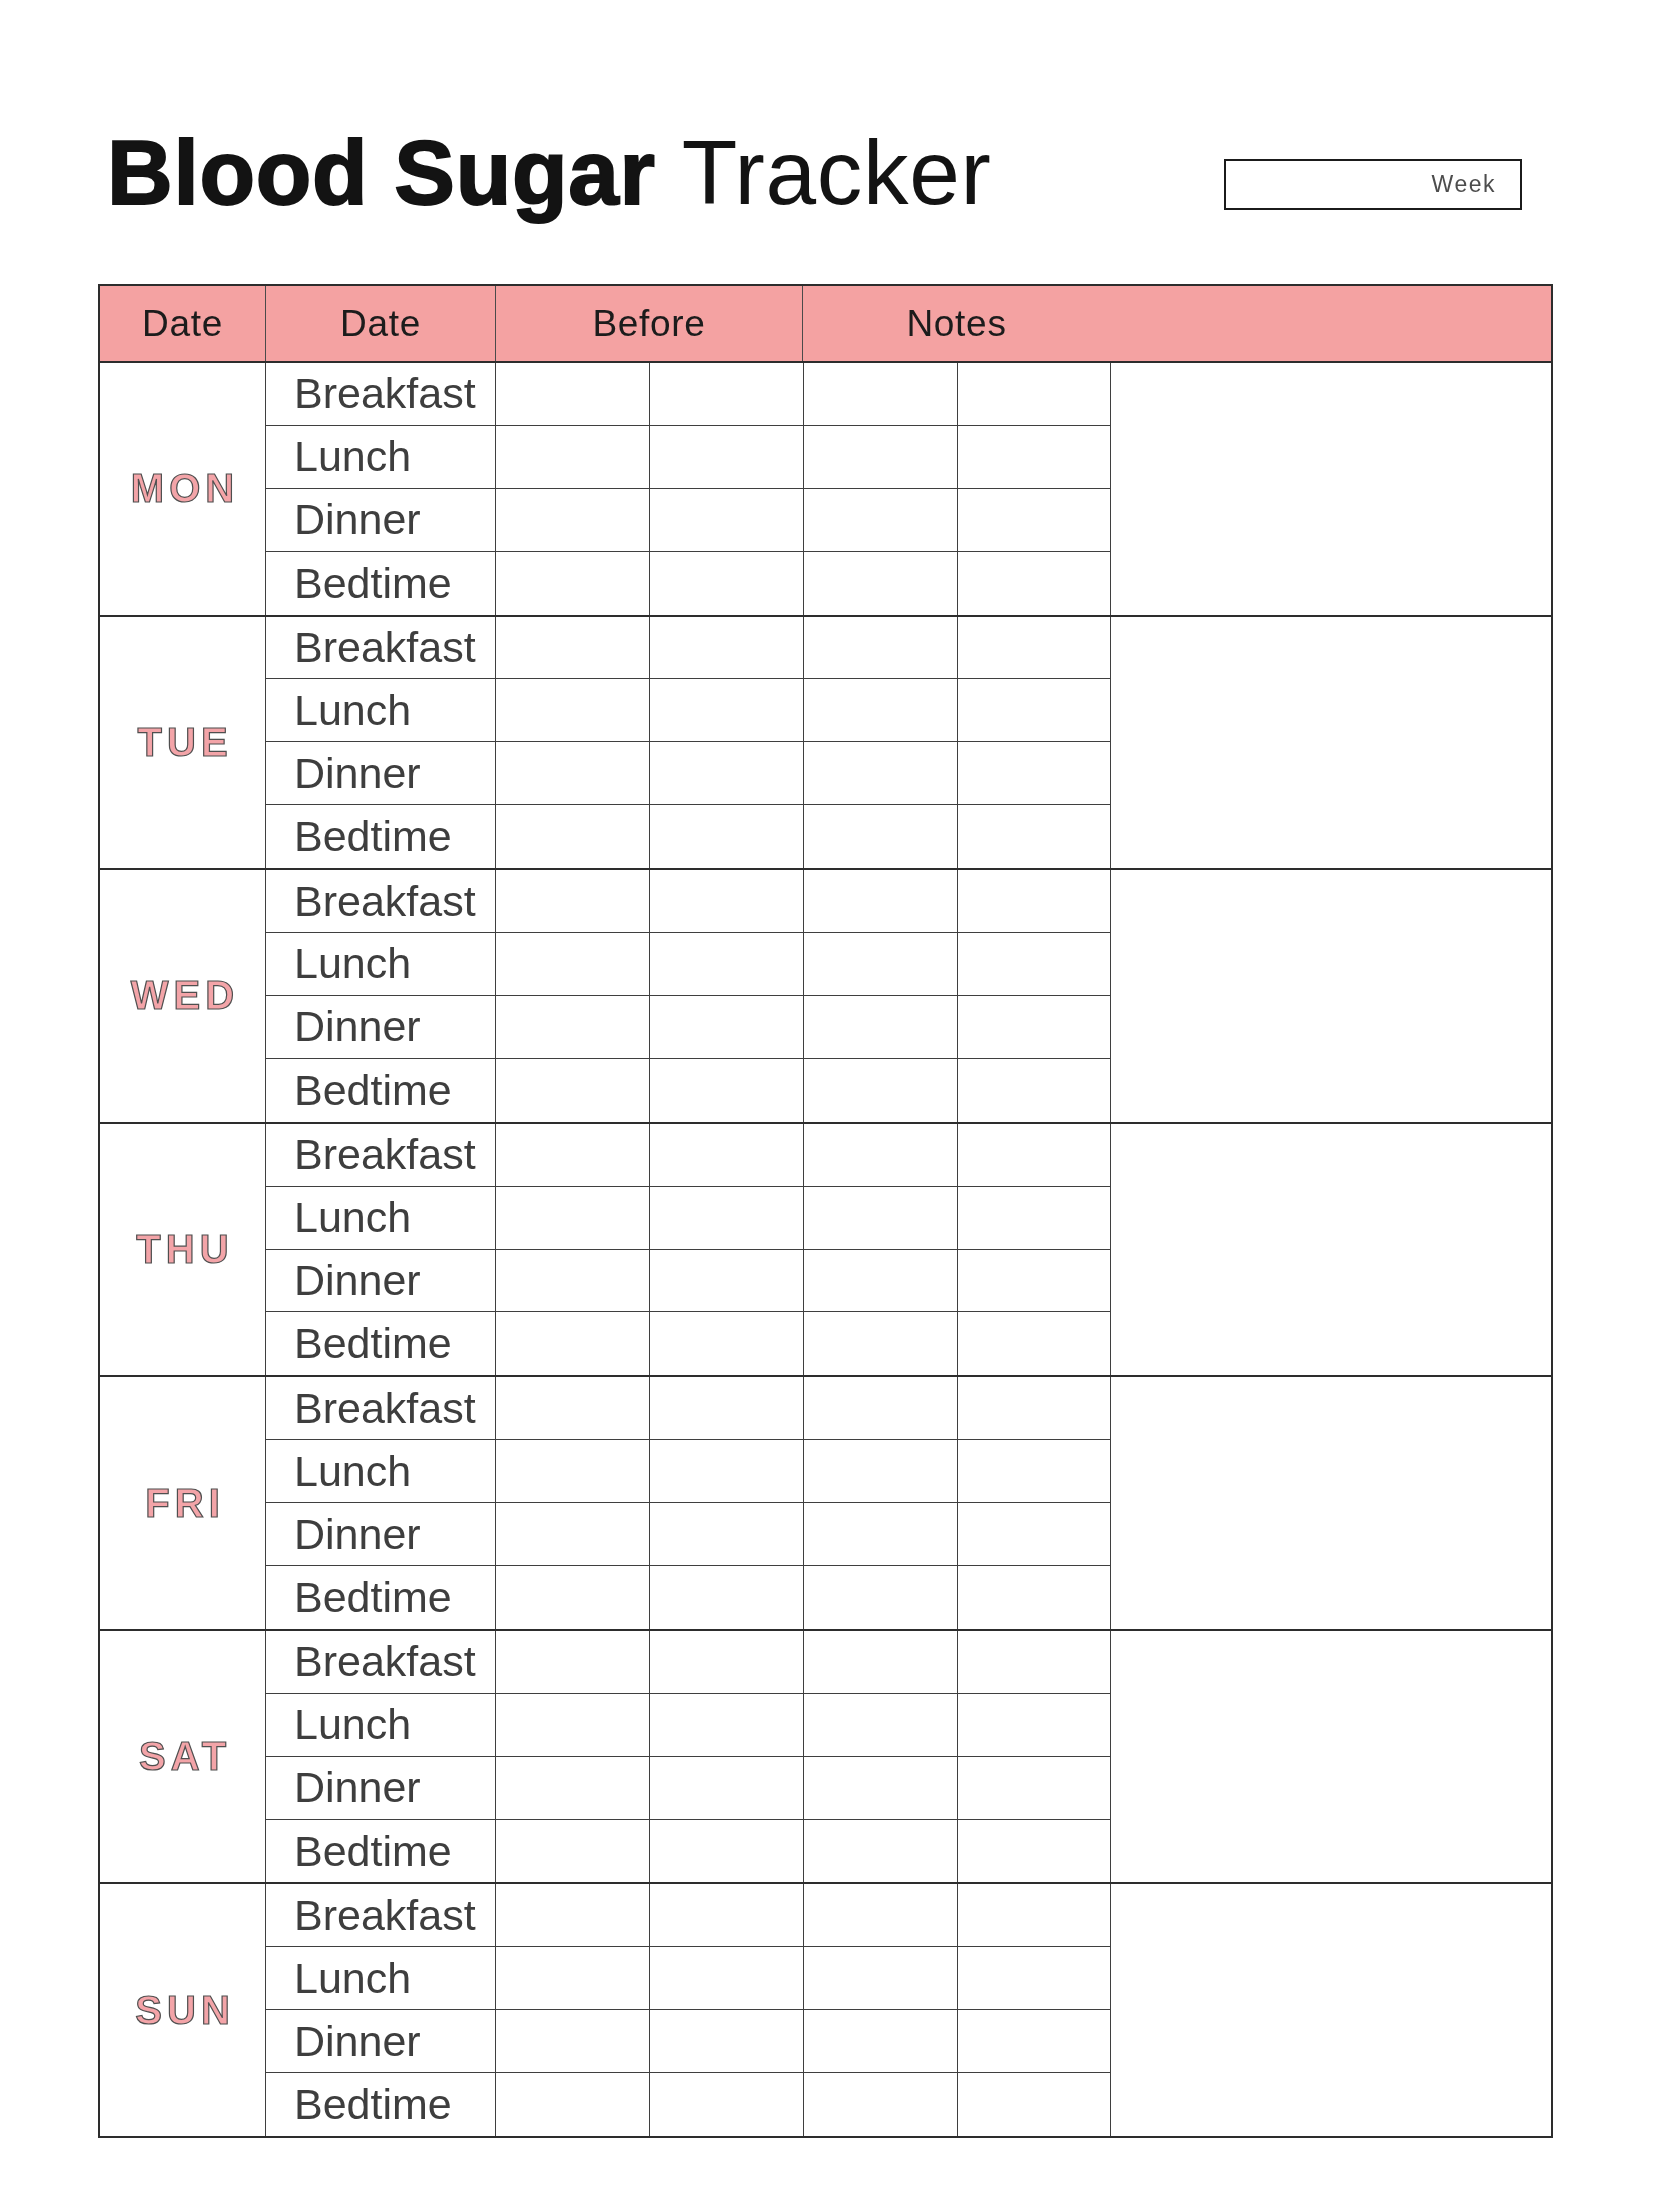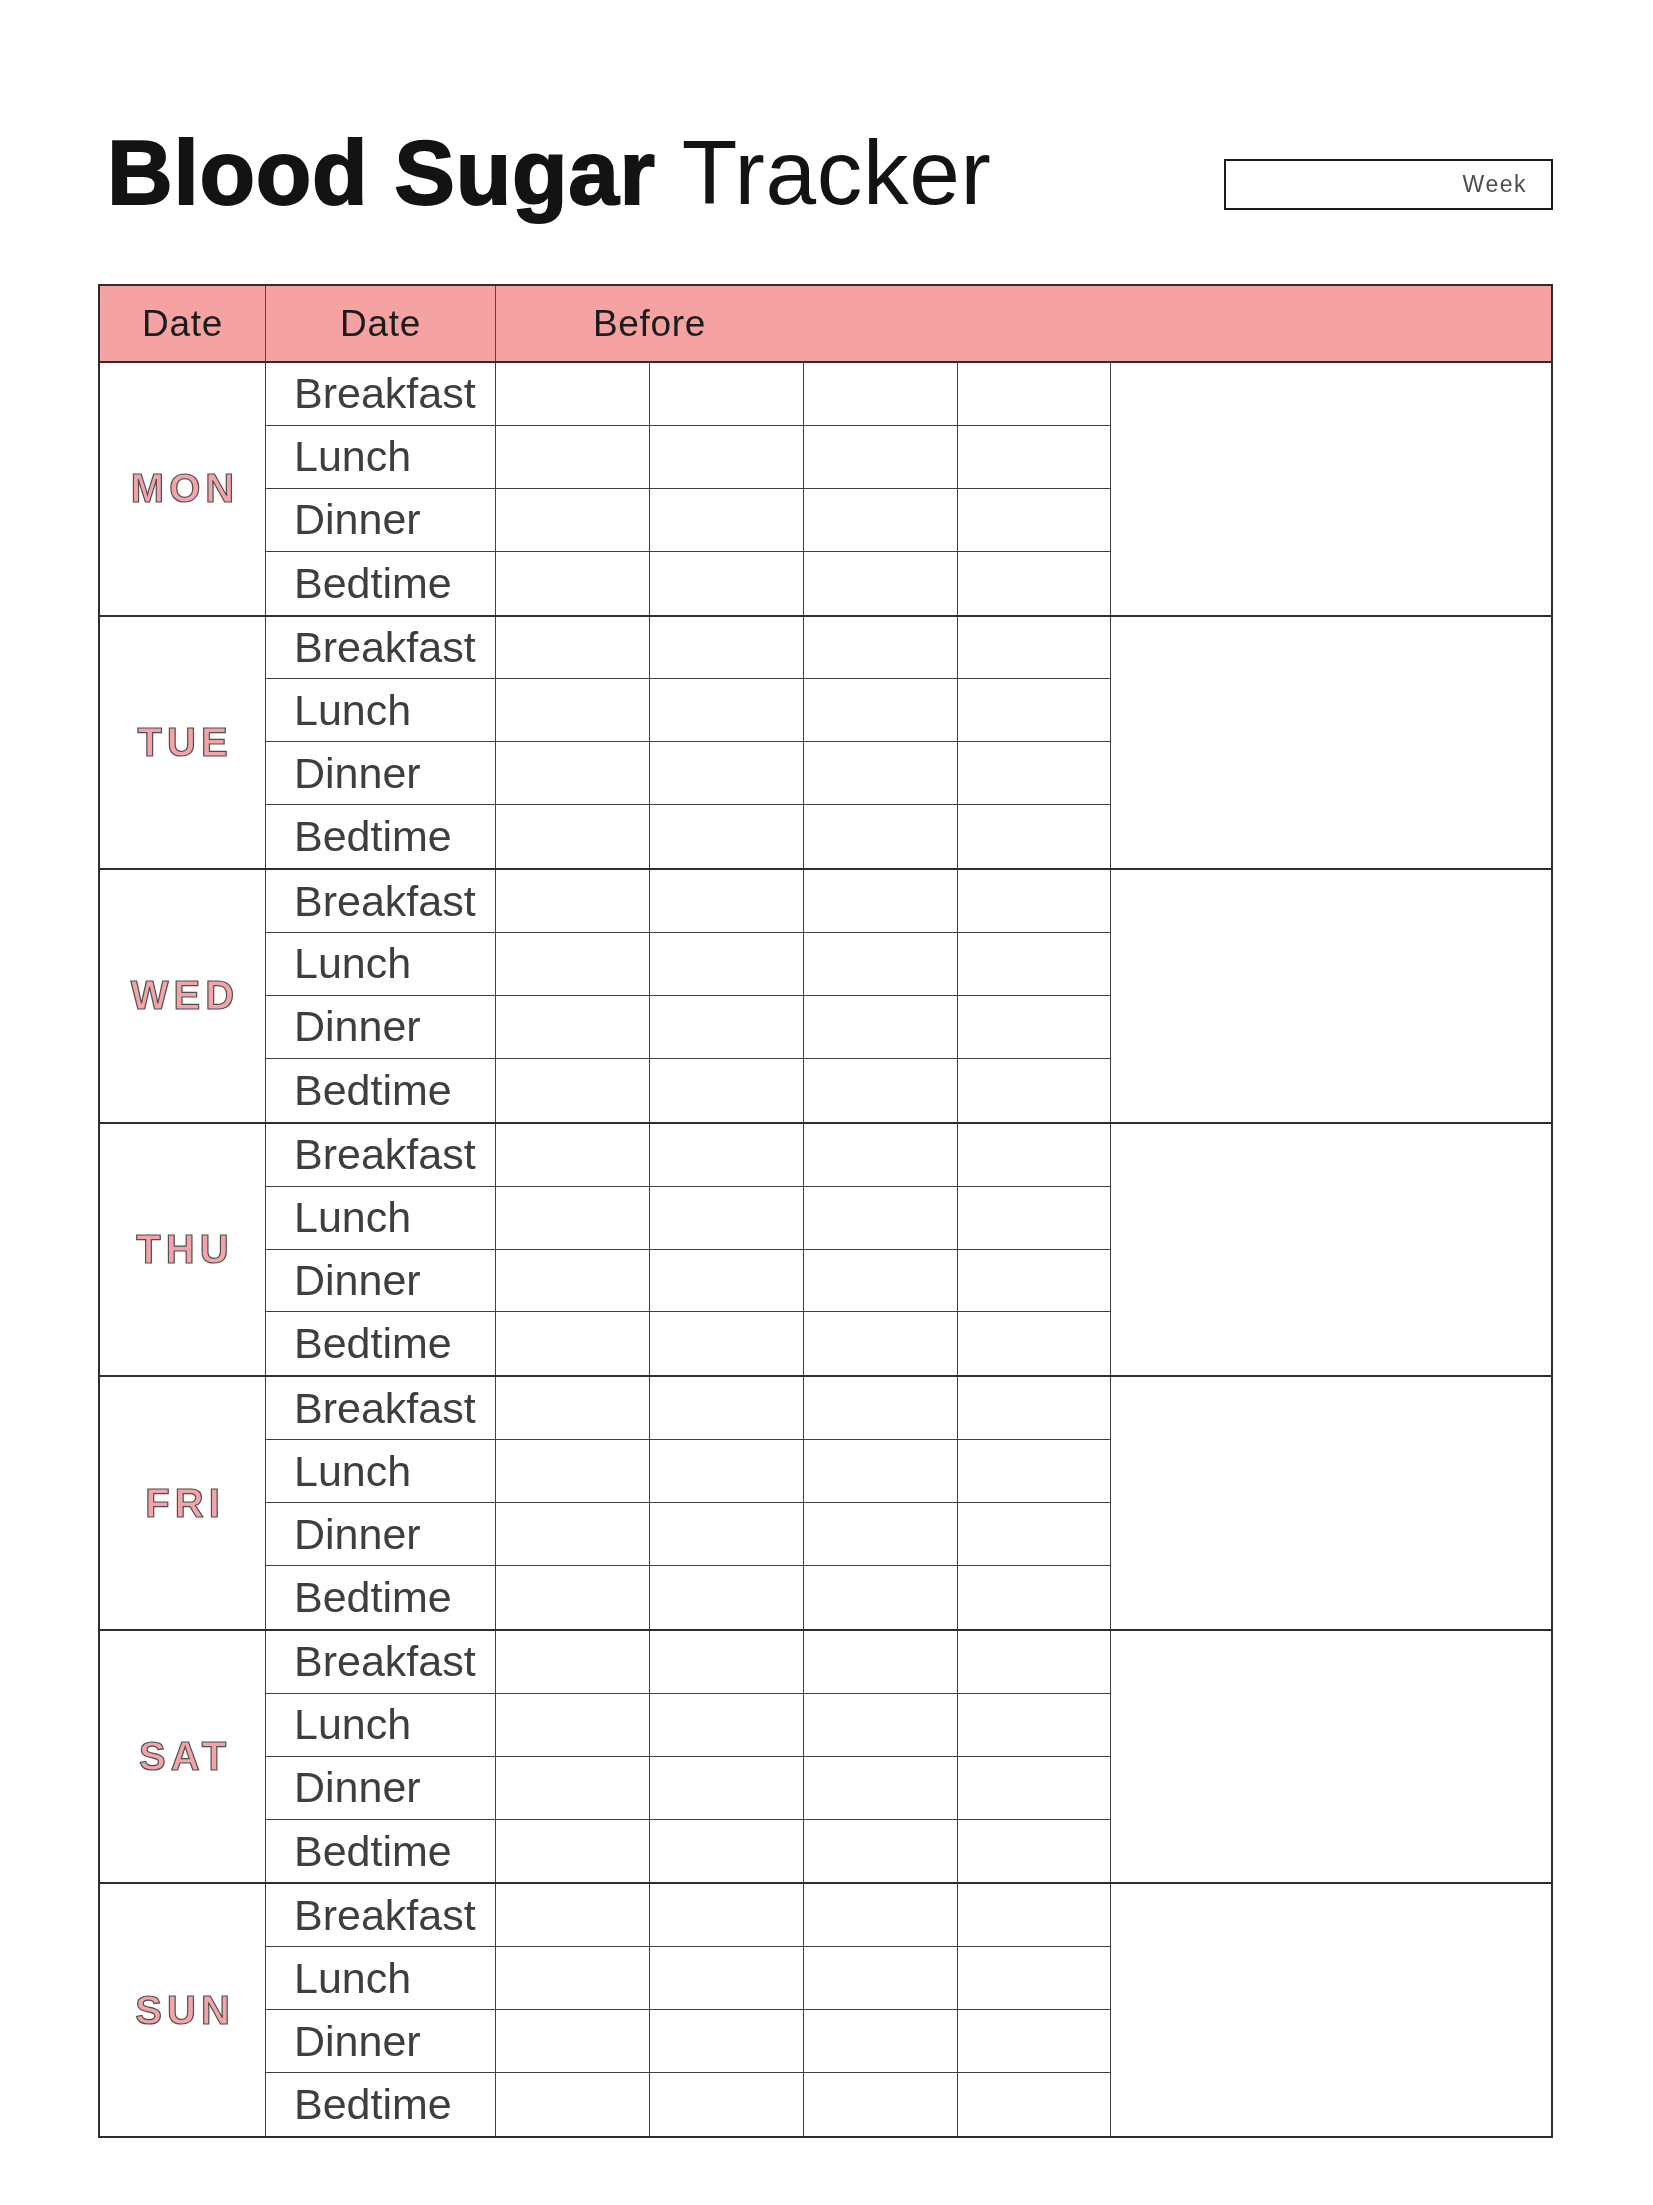--- a/index.html
+++ b/index.html
@@ -20,21 +20,21 @@
   
   .title{
     position:absolute;left:100px;top:116px;margin:7px;
     font-size:91px;line-height:1.1;color:var(--title_text);
     letter-spacing:0.7px;white-space:nowrap;
   }
   .title .b{font-weight:700;-webkit-text-stroke:1.9px currentColor;}
   .title .l{font-weight:400;}
   
   .week-box{
-    position:absolute;left:1224px;top:159px;width:329px;height:51px;
+    position:absolute;left:1224px;top:159px;width:298px;height:51px;
     box-sizing:border-box;border:2.2px solid #1b1b1b;background:#fff;
     display:flex;align-items:center;justify-content:flex-end;padding-right:24px;
   }
   .week-box span{font-size:23px;color:var(--week_text);letter-spacing:1.5px;}
   
   .tracker{
     position:absolute;left:98px;top:284px;width:1455px;height:1854px;
     box-sizing:border-box;border:2.2px solid var(--border_dark);
     display:flex;flex-direction:column;background:#fff;
   }
@@ -91,20 +91,21 @@
 <div class="week-box">
   <span>Week</span>
 </div>
 
 <div class="tracker">
 
   <div class="thead">
     <div class="hc">Date</div>
     <div class="hc">Date</div>
     <div class="hc">Before</div>
+    <div class="hc">Notes</div>
   </div>
 
   <div class="block">
     <div class="cell date">
         <span class="day-txt">MON</span>
       </div>
     <div class="cell meal">Breakfast</div>
     <div class="cell v c3"></div>
       <div class="cell v c4"></div>
       <div class="cell v c5"></div>

